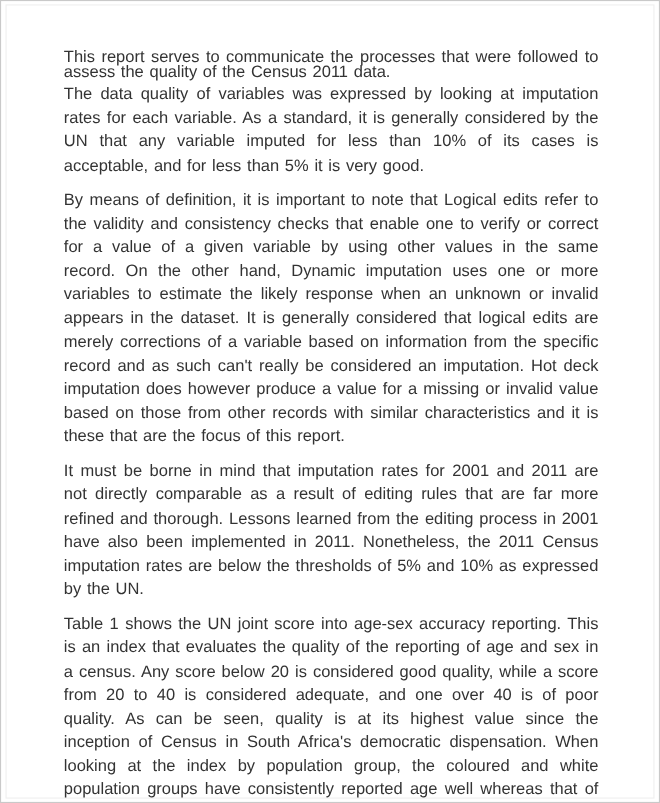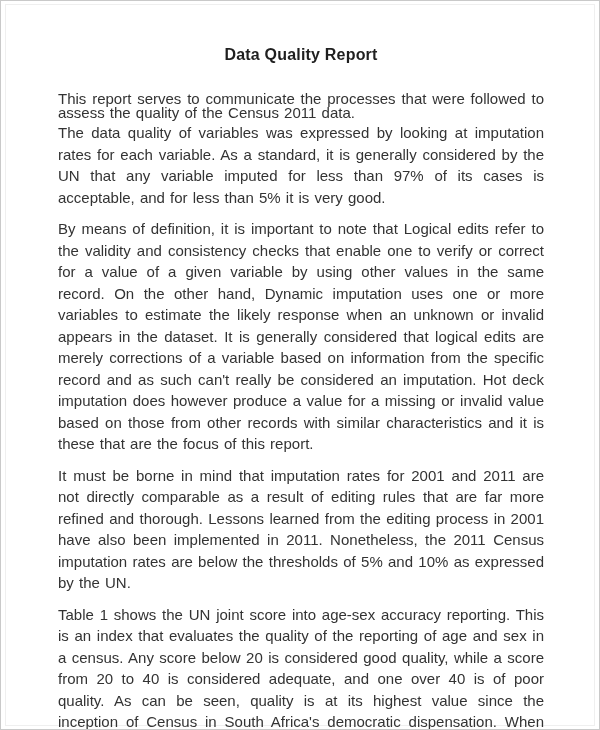--- a/index.html
+++ b/index.html
@@ -53,25 +53,24 @@
     line-height: 14px;
     margin-bottom: 2px;
   }
 </style>
 </head>
 <body>
 
 <div class="page">
   <div class="page-inner-frame"></div>
   <div class="content">
-    <h1 class="doc-title">Data Quality Report</h1>
 
     <p class="para para-intro">This report serves to communicate the processes that were followed to assess the quality of the Census 2011 data.</p>
 
-    <p class="para">The data quality of variables was expressed by looking at imputation rates for each variable. As a standard, it is generally considered by the UN that any variable imputed for less than 97% of its cases is acceptable, and for less than 5% it is very good.</p>
+    <p class="para">The data quality of variables was expressed by looking at imputation rates for each variable. As a standard, it is generally considered by the UN that any variable imputed for less than 10% of its cases is acceptable, and for less than 5% it is very good.</p>
 
     <p class="para">By means of definition, it is important to note that Logical edits refer to the validity and consistency checks that enable one to verify or correct for a value of a given variable by using other values in the same record. On the other hand, Dynamic imputation uses one or more variables to estimate the likely response when an unknown or invalid appears in the dataset. It is generally considered that logical edits are merely corrections of a variable based on information from the specific record and as such can't really be considered an imputation. Hot deck imputation does however produce a value for a missing or invalid value based on those from other records with similar characteristics and it is these that are the focus of this report.</p>
 
     <p class="para">It must be borne in mind that imputation rates for 2001 and 2011 are not directly comparable as a result of editing rules that are far more refined and thorough. Lessons learned from the editing process in 2001 have also been implemented in 2011. Nonetheless, the 2011 Census imputation rates are below the thresholds of 5% and 10% as expressed by the UN.</p>
 
     <p class="para">Table 1 shows the UN joint score into age-sex accuracy reporting. This is an index that evaluates the quality of the reporting of age and sex in a census. Any score below 20 is considered good quality, while a score from 20 to 40 is considered adequate, and one over 40 is of poor quality. As can be seen, quality is at its highest value since the inception of Census in South Africa's democratic dispensation. When looking at the index by population group, the coloured and white population groups have consistently reported age well whereas that of black Africans has been adequate. The Indian population group has shown a decline in the quality of its age and sex reporting.</p>
 
   </div>
 </div>
 

